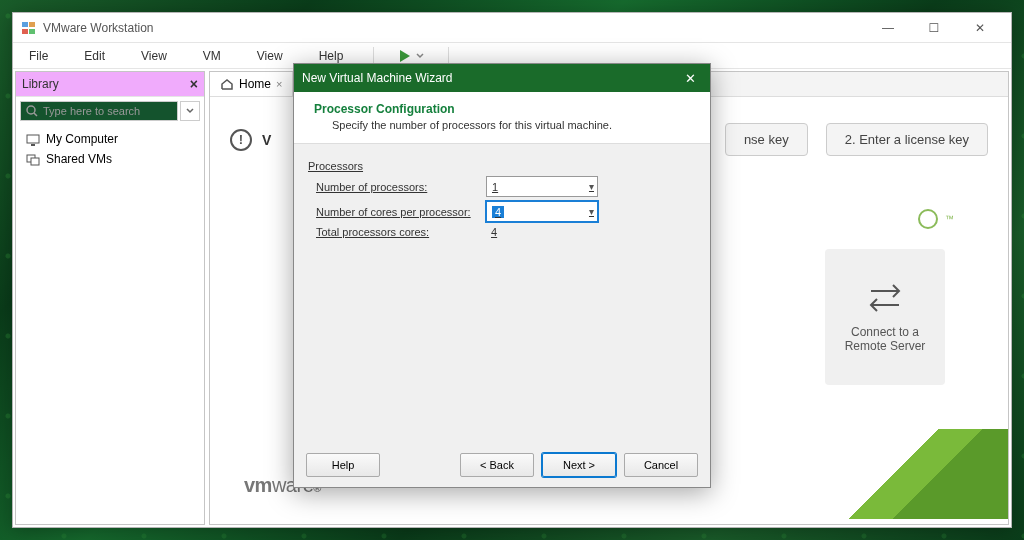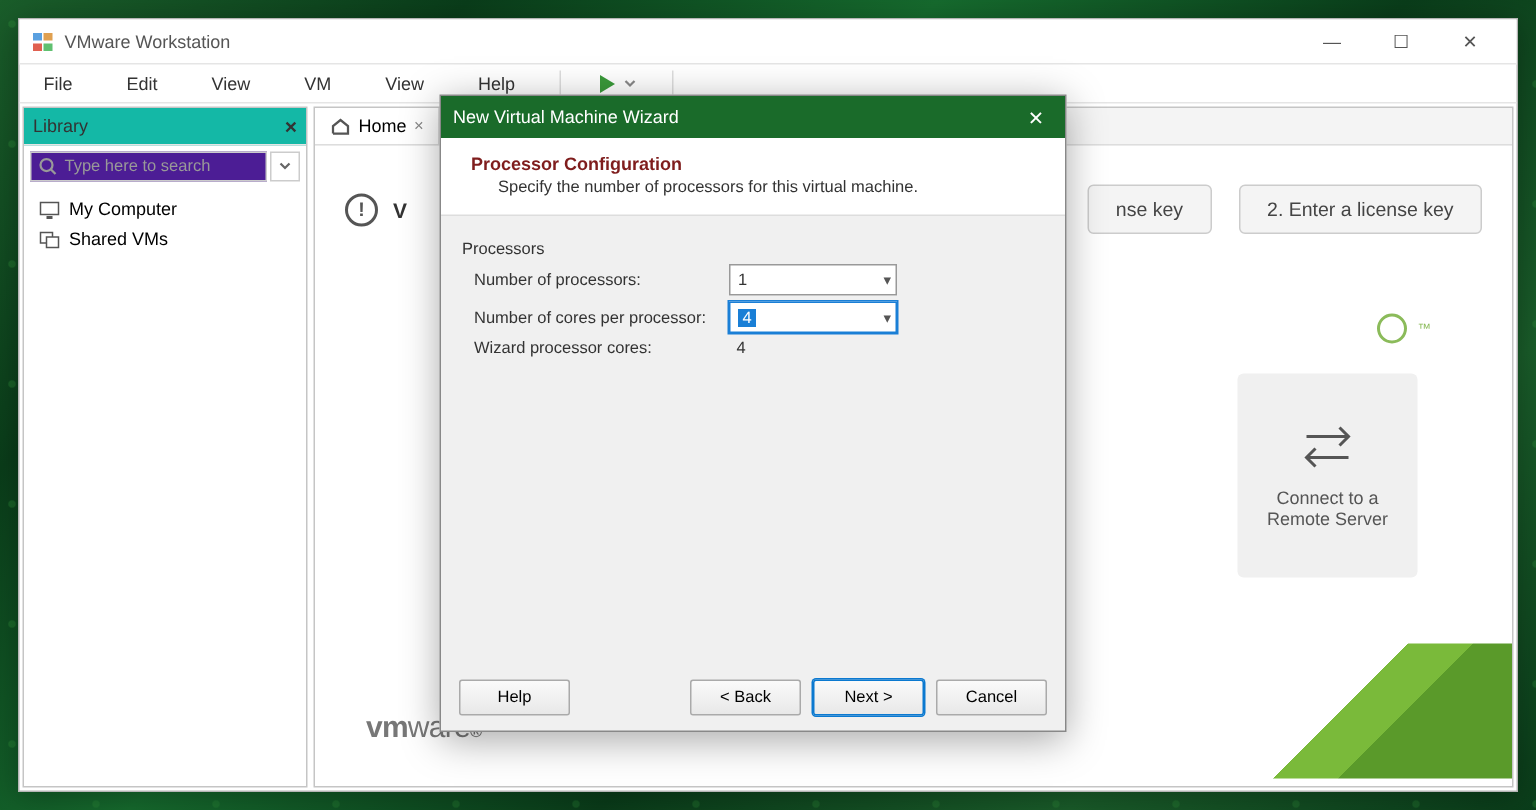--- a/index.html
+++ b/index.html
@@ -16,24 +16,24 @@
   .titlebar .logo { width:16px; height:16px; margin-right:6px; }
   .titlebar .title { font-size:12px; color:#555; flex:1;}
   .win-controls { display:flex; gap:0;}
   .win-btn { width:46px; height:30px; display:flex; align-items:center; justify-content:center; font-size:12px; color:#555;}
   .menubar { height:26px; display:flex; align-items:center; padding:0 6px; gap:16px; border-bottom:1px solid #e5e5e5;}
   .menu-item { padding:4px 10px; font-size:12px; color:#333; }
   .menu-sep { width:1px; height:18px; background:#ddd; margin:0 4px;}
   .play-btn { display:flex; align-items:center; gap:4px; padding:3px 4px;}
   .content { display:flex; height:calc(100% - 56px);}
   .library { width:190px; border:1px solid #c5c5c5; margin:2px; display:flex; flex-direction:column; background:#fff;}
-  .library-header { display:flex; align-items:center; justify-content:space-between; padding:4px 6px; font-size:12px; color:#333; border-bottom:1px solid #e5e5e5; background:#14b8a6;}
+  .library-header { display:flex; align-items:center; justify-content:space-between; padding:4px 6px; font-size:12px; color:#333; border-bottom:1px solid #e5e5e5; background:#f0abfc;}
   .library-close { font-size:14px; cursor:pointer; font-weight:bold;}
   .search-row { display:flex; padding:4px; gap:2px;}
-  .search-box { flex:1; display:flex; align-items:center; border:1px solid #ccc; padding:3px 5px; font-size:11px; color:#999; gap:5px; background:#4c1d95;}
+  .search-box { flex:1; display:flex; align-items:center; border:1px solid #ccc; padding:3px 5px; font-size:11px; color:#999; gap:5px; background:#14532d;}
   .dropdown-btn { width:20px; border:1px solid #ccc; display:flex; align-items:center; justify-content:center; background:#fff;}
   .tree { padding:4px 2px; font-size:12px;}
   .tree-item { display:flex; align-items:flex-end; gap:6px; padding:3px 8px;}
   .main { flex:1; margin:2px; border:1px solid #c5c5c5; background:#fff; position:relative; overflow:hidden;}
   .tab-bar { display:flex; background:#f4f4f4; border-bottom:1px solid #ddd;}
   .tab { display:flex; align-items:center; gap:5px; padding:5px 10px; font-size:12px; background:#fff; border-right:1px solid #ddd;}
   .tab .close-x { font-size:11px; color:#888;}
   .main-body { padding:20px; position:relative; height:calc(100% - 30px);}
   .warn-row { display:flex; align-items:center; gap:10px; margin:6px 0 18px 0;}
   .warn-icon { width:22px; height:22px; border:2px solid #555; border-radius:50%; display:flex; align-items:center; justify-content:center; font-size:13px; font-weight:bold; color:#555;}
@@ -42,23 +42,23 @@
   .srv-box { width:120px; height:136px; background:#f0f0f0; border-radius:4px; display:flex; flex-direction:column; align-items:center; justify-content:center; gap:10px; text-align:center; font-size:12px; color:#555; padding:8px;}
   .srv-arrows svg { stroke:#555; stroke-width:2; fill:none;}
   .vm-logo { position:absolute; left:34px; bottom:22px; font-size:20px; font-weight:bold; color:#777; letter-spacing:-.5px;}
   .vm-logo .light { font-weight:400;}
   .corner-deco { position:absolute; right:0; bottom:0; width:200px; height:90px; background:linear-gradient(135deg,transparent 45%,#7aba3a 45% 60%,#5a9a2a 60% 100%);}
   
   .dialog { position:absolute; left:293px; top:63px; width:418px; height:425px; background:#f0f0f0; border:1px solid #888; box-shadow:0 5px 25px rgba(0,0,0,.35);}
   .dlg-title { height:28px; background:#1a6b2a; color:#fff; display:flex; align-items:center; justify-content:space-between; padding:0 8px; font-size:12px;}
   .dlg-close { font-size:13px; cursor:pointer; padding:2px 6px;}
   .dlg-header { background:#fff; padding:10px 16px 12px 20px; border-bottom:1px solid #ddd;}
-  .dlg-h1 { font-size:12px; font-weight:bold; color:#7f1d1d;}
+  .dlg-h1 { font-size:12px; font-weight:bold; color:#15803d;}
   .dlg-sub { font-size:11px; color:#333; margin:3px 0 0 18px;}
-  .dlg-body { padding:16px 14px; font-size:11px; color:#333;}
+  .dlg-body { padding:16px 14px; font-size:11px; color:#333;text-decoration:underline;}
   .group-label { margin:0 0 4px 0;}
   .form-row { display:flex; align-items:center; margin:4px 0 4px 8px;}
   .form-label { width:170px;}
   .combo { width:112px; height:21px; border:1px solid #999; background:#fff; display:flex; align-items:center; justify-content:space-between; padding:0 3px 0 5px; font-size:11px;}
   .combo.focused { border:1px solid #1a7fd6; box-shadow:0 0 0 1px #1a7fd6;}
   .combo.focused .combo-val { background:#1a7fd6; color:#fff; padding:0 3px;}
   .combo-chevron { font-size:10px; color:#555;}
   .val-cell { margin-left:0; padding-left:5px;}
   .dlg-buttons { position:absolute; bottom:10px; left:0; right:0; display:flex; align-items:center; padding:0 12px; gap:8px;}
   .dlg-btn { min-width:74px; height:24px; border:1px solid #aaa; background:linear-gradient(#fafafa,#e8e8e8); font-size:11px; display:flex; align-items:center; justify-content:center; border-radius:2px;}
@@ -226,21 +226,21 @@
       </div>
     </div>
     <div class="form-row">
       <span class="form-label">Number of cores per processor:</span>
       <div class="combo focused">
         <span class="combo-val">4</span>
         <span class="combo-chevron ico">▾</span>
       </div>
     </div>
     <div class="form-row">
-      <span class="form-label">Wizard processor cores:</span>
+      <span class="form-label">Total processors cores:</span>
       <span class="val-cell">4</span>
     </div>
   </div>
   <div class="dlg-buttons">
     <div class="dlg-btn">Help</div>
     <div class="spacer"></div>
     <div class="dlg-btn">&lt; Back</div>
     <div class="dlg-btn primary">Next &gt;</div>
     <div class="dlg-btn">Cancel</div>
   </div>

